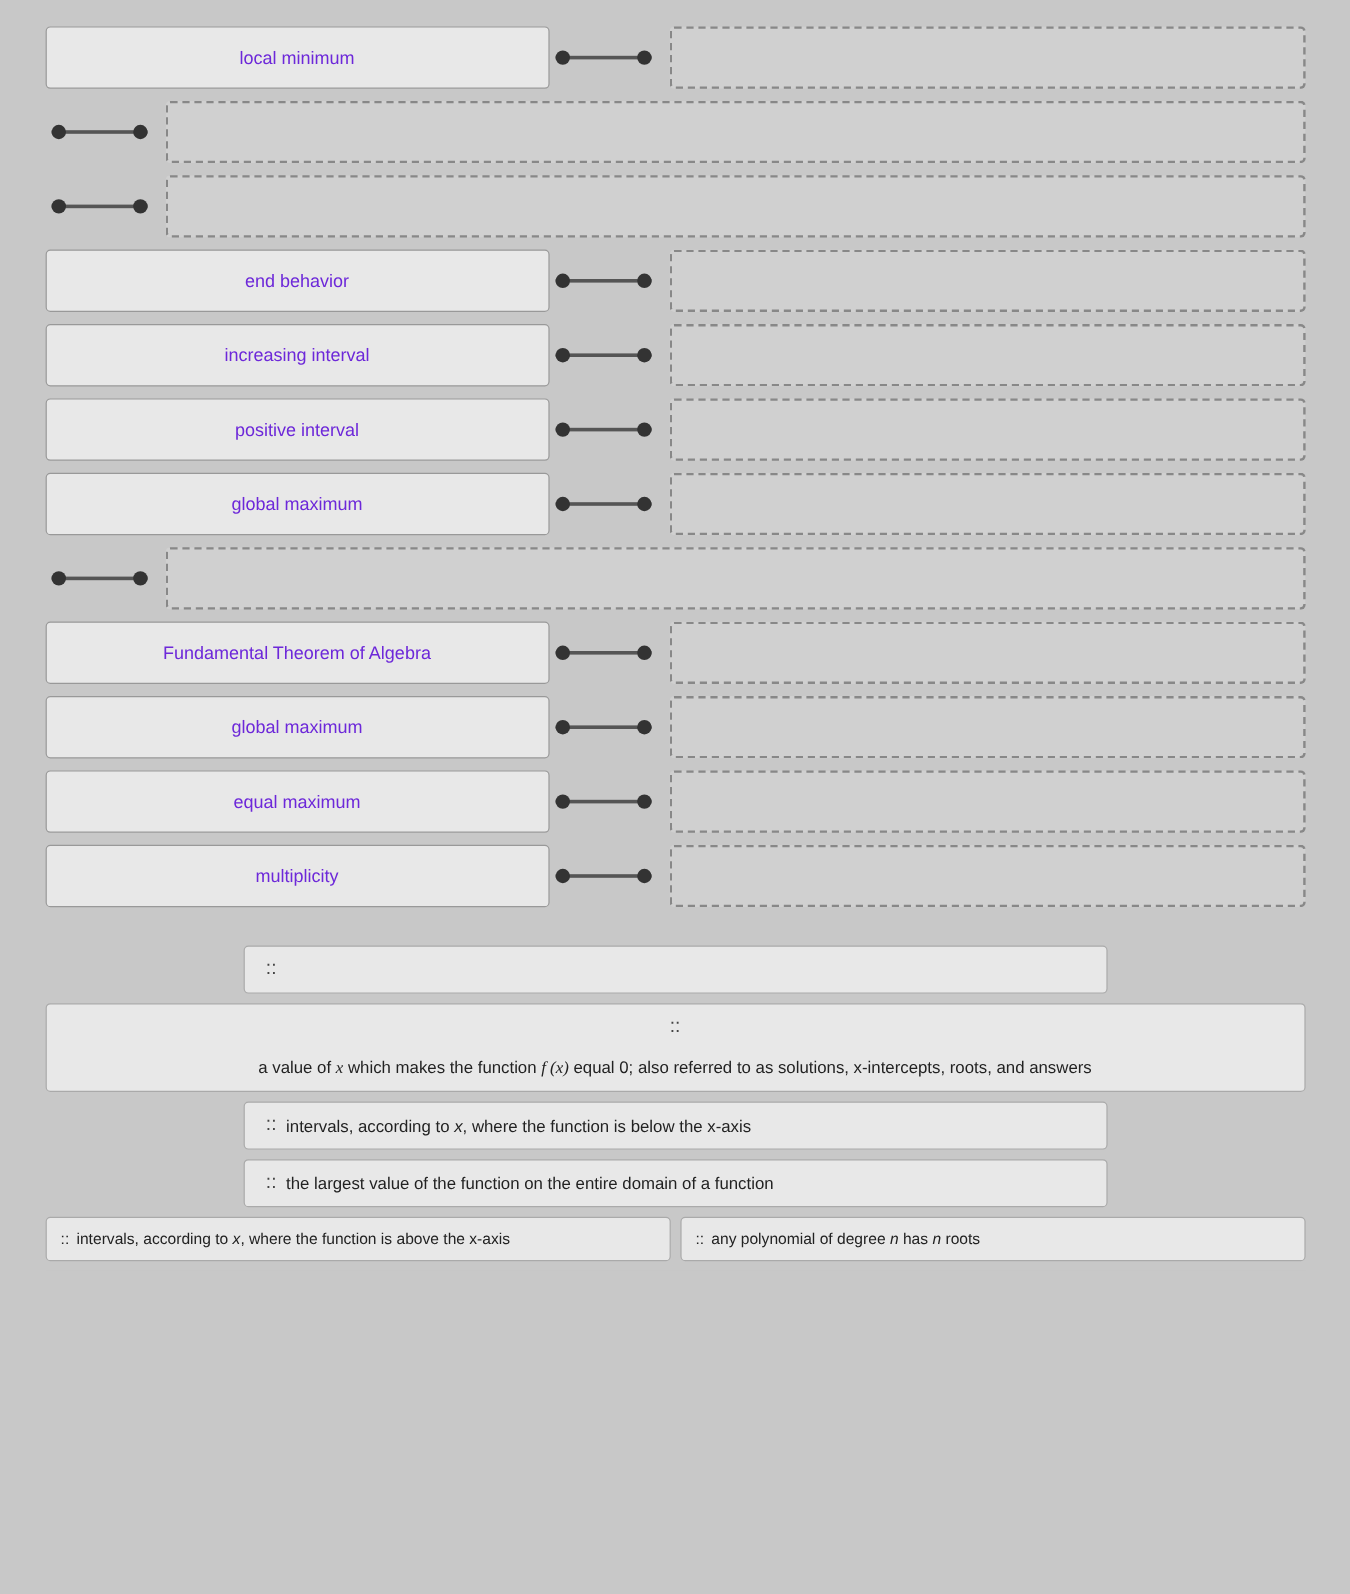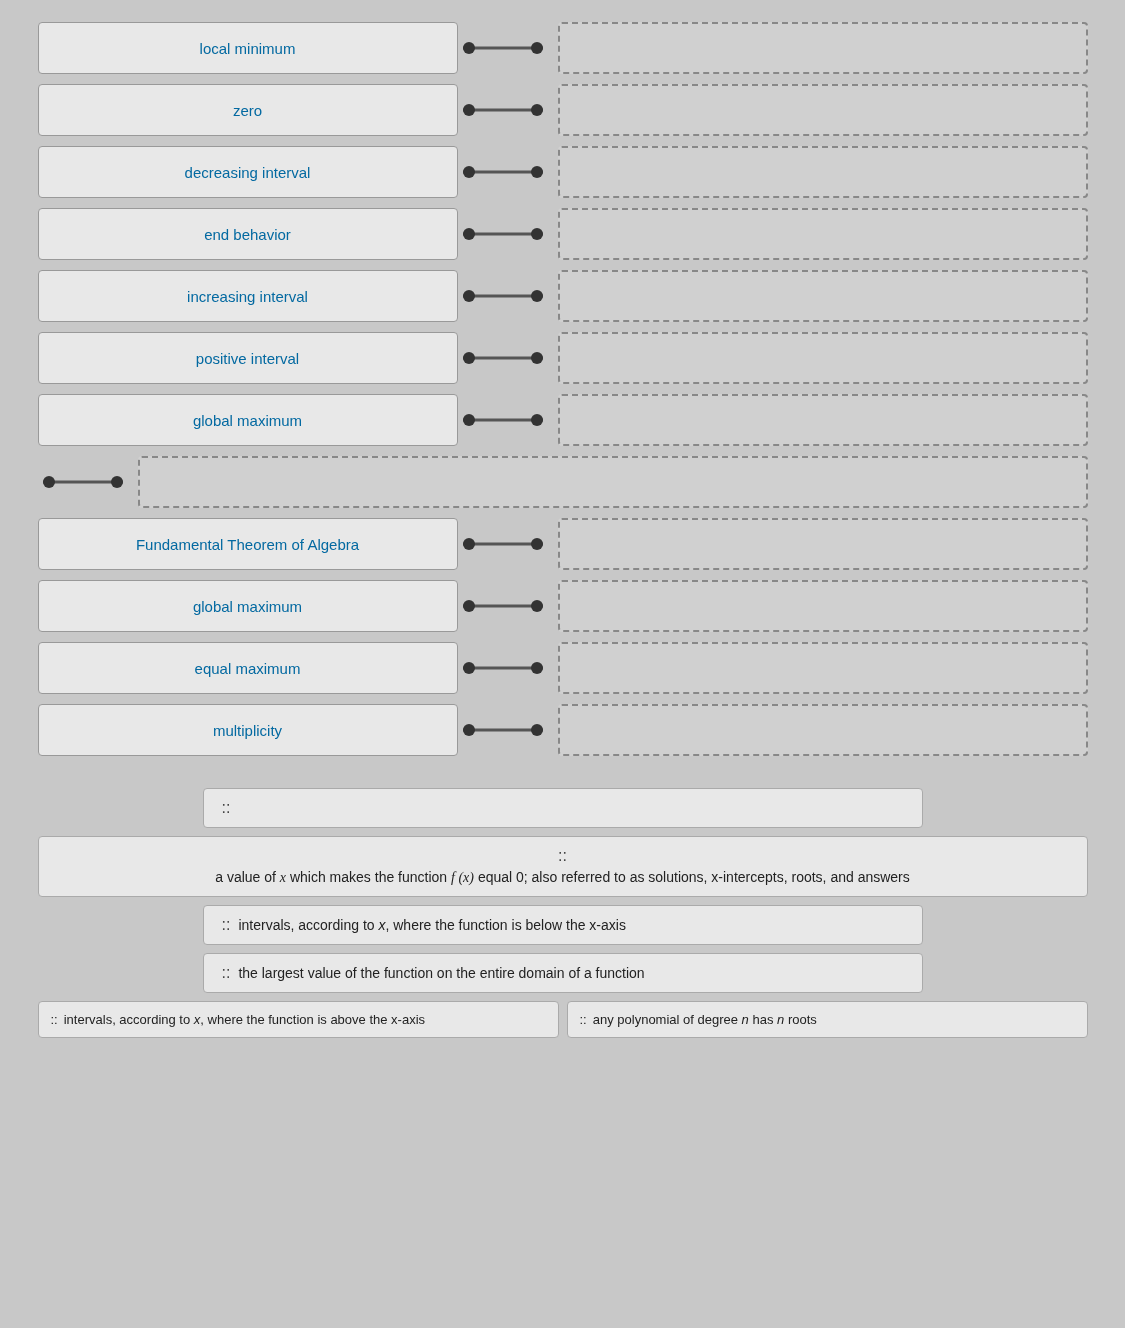--- a/index.html
+++ b/index.html
@@ -39,21 +39,21 @@
     .term-box {
       background: #e8e8e8;
       border: 1px solid #999;
       border-radius: 4px;
       width: 420px;
       height: 52px;
       display: flex;
       align-items: center;
       justify-content: center;
       font-size: 15px;
-      color: #0369a1;
+      color: #6d28d9;
       flex-shrink: 0;
     }
 
     .connector {
       display: flex;
       align-items: center;
       height: 52px;
       position: relative;
       width: 100px;
       flex-shrink: 0;
@@ -179,30 +179,28 @@
   <div class="match-row">
         <div class="term-box">local minimum</div>
         <div class="connector">
           <div class="connector-line"></div>
           <div class="dot-left"></div>
           <div class="dot-right"></div>
         </div>
         <div class="definition-box"></div>
       </div>
       <div class="match-row">
-        <div class="term-box">zero</div>
-        <div class="connector">
-          <div class="connector-line"></div>
-          <div class="dot-left"></div>
-          <div class="dot-right"></div>
-        </div>
-        <div class="definition-box"></div>
-      </div>
-      <div class="match-row">
-        <div class="term-box">decreasing interval</div>
+        <div class="connector">
+          <div class="connector-line"></div>
+          <div class="dot-left"></div>
+          <div class="dot-right"></div>
+        </div>
+        <div class="definition-box"></div>
+      </div>
+      <div class="match-row">
         <div class="connector">
           <div class="connector-line"></div>
           <div class="dot-left"></div>
           <div class="dot-right"></div>
         </div>
         <div class="definition-box"></div>
       </div>
       <div class="match-row">
         <div class="term-box">end behavior</div>
         <div class="connector">
@@ -290,21 +288,21 @@
     <div style="display:flex; justify-content:center;">
       <div class="def-card def-center">
         <span class="hash-icon">::</span>
       </div>
     </div>
 
     <div class="def-card-wide" style="width:100%;">
       <div style="display:flex; align-items:center; justify-content:center; gap:4px; flex-wrap:wrap;">
         <span class="hash-icon">::</span>
       </div>
-      <div style="text-align:center; margin-top:4px;">
+      <div style="text-align:center; margin-top:16px;">
         <span>a value of</span>
         <span class="math-inline">x</span>
         <span> which makes the function </span>
         <span class="math-inline"><em>f</em> (<em>x</em>)</span>
         <span>equal 0; also referred to as solutions, x-intercepts, roots, and answers</span>
       </div>
     </div>
 
     <div style="display:flex; justify-content:center;">
       <div class="def-card def-center">

